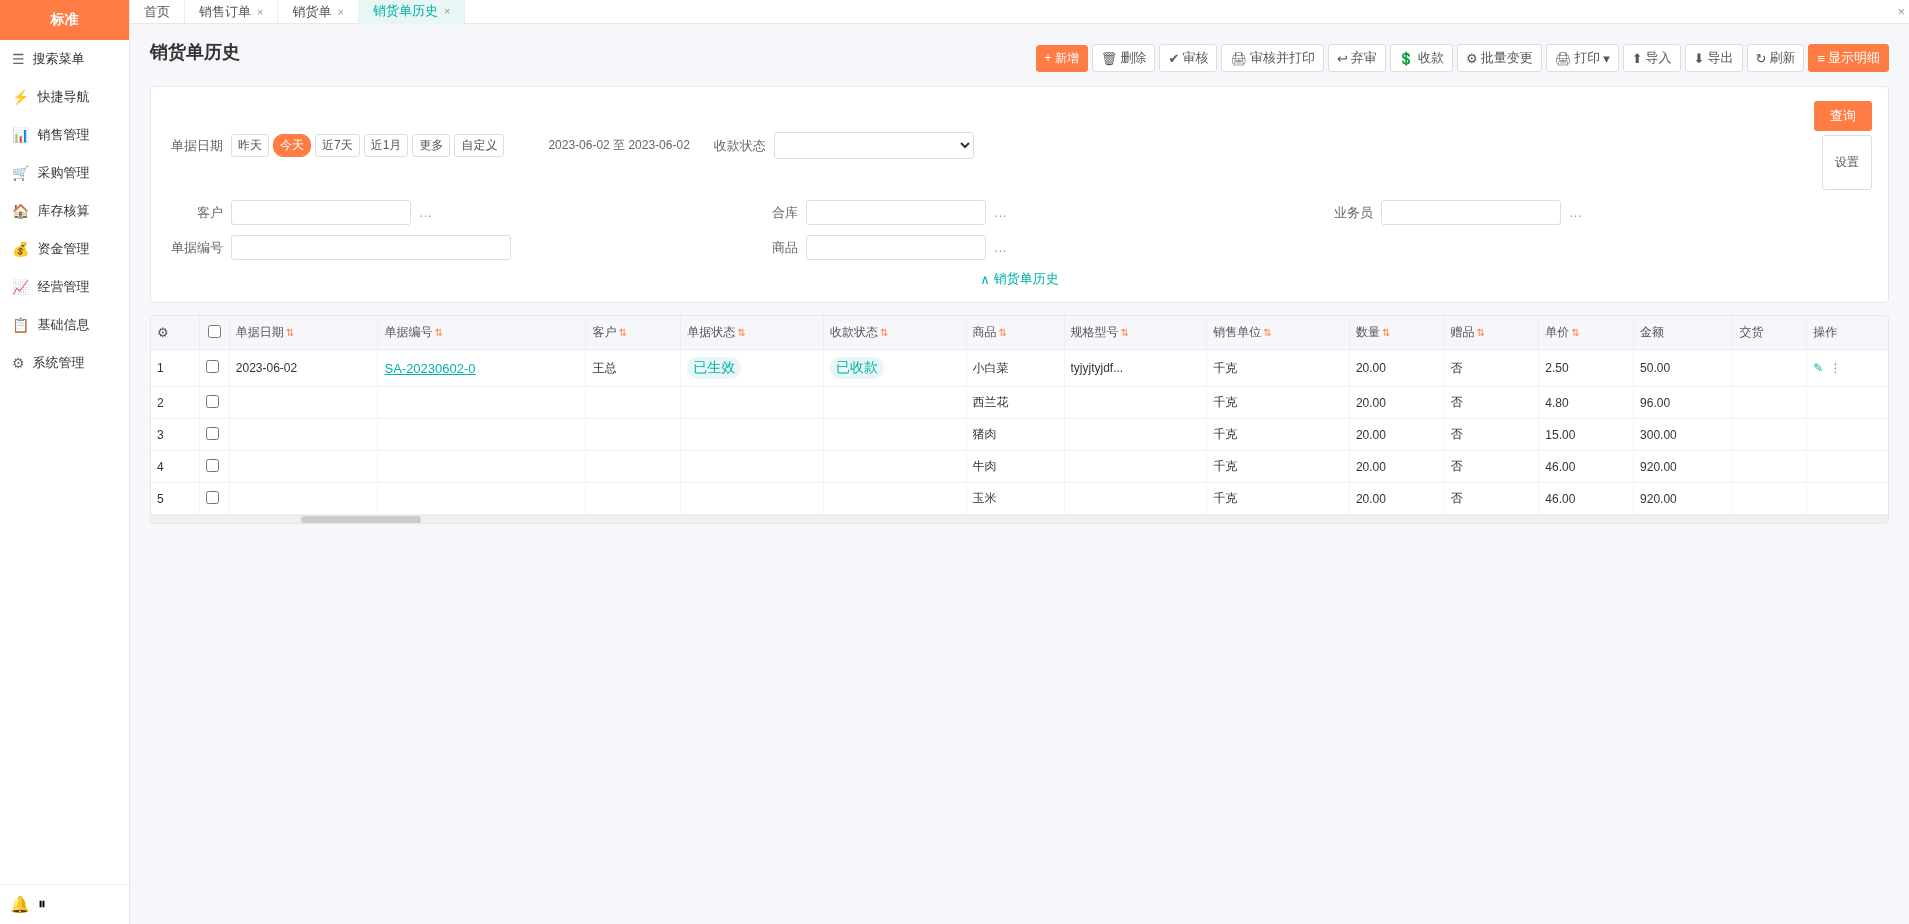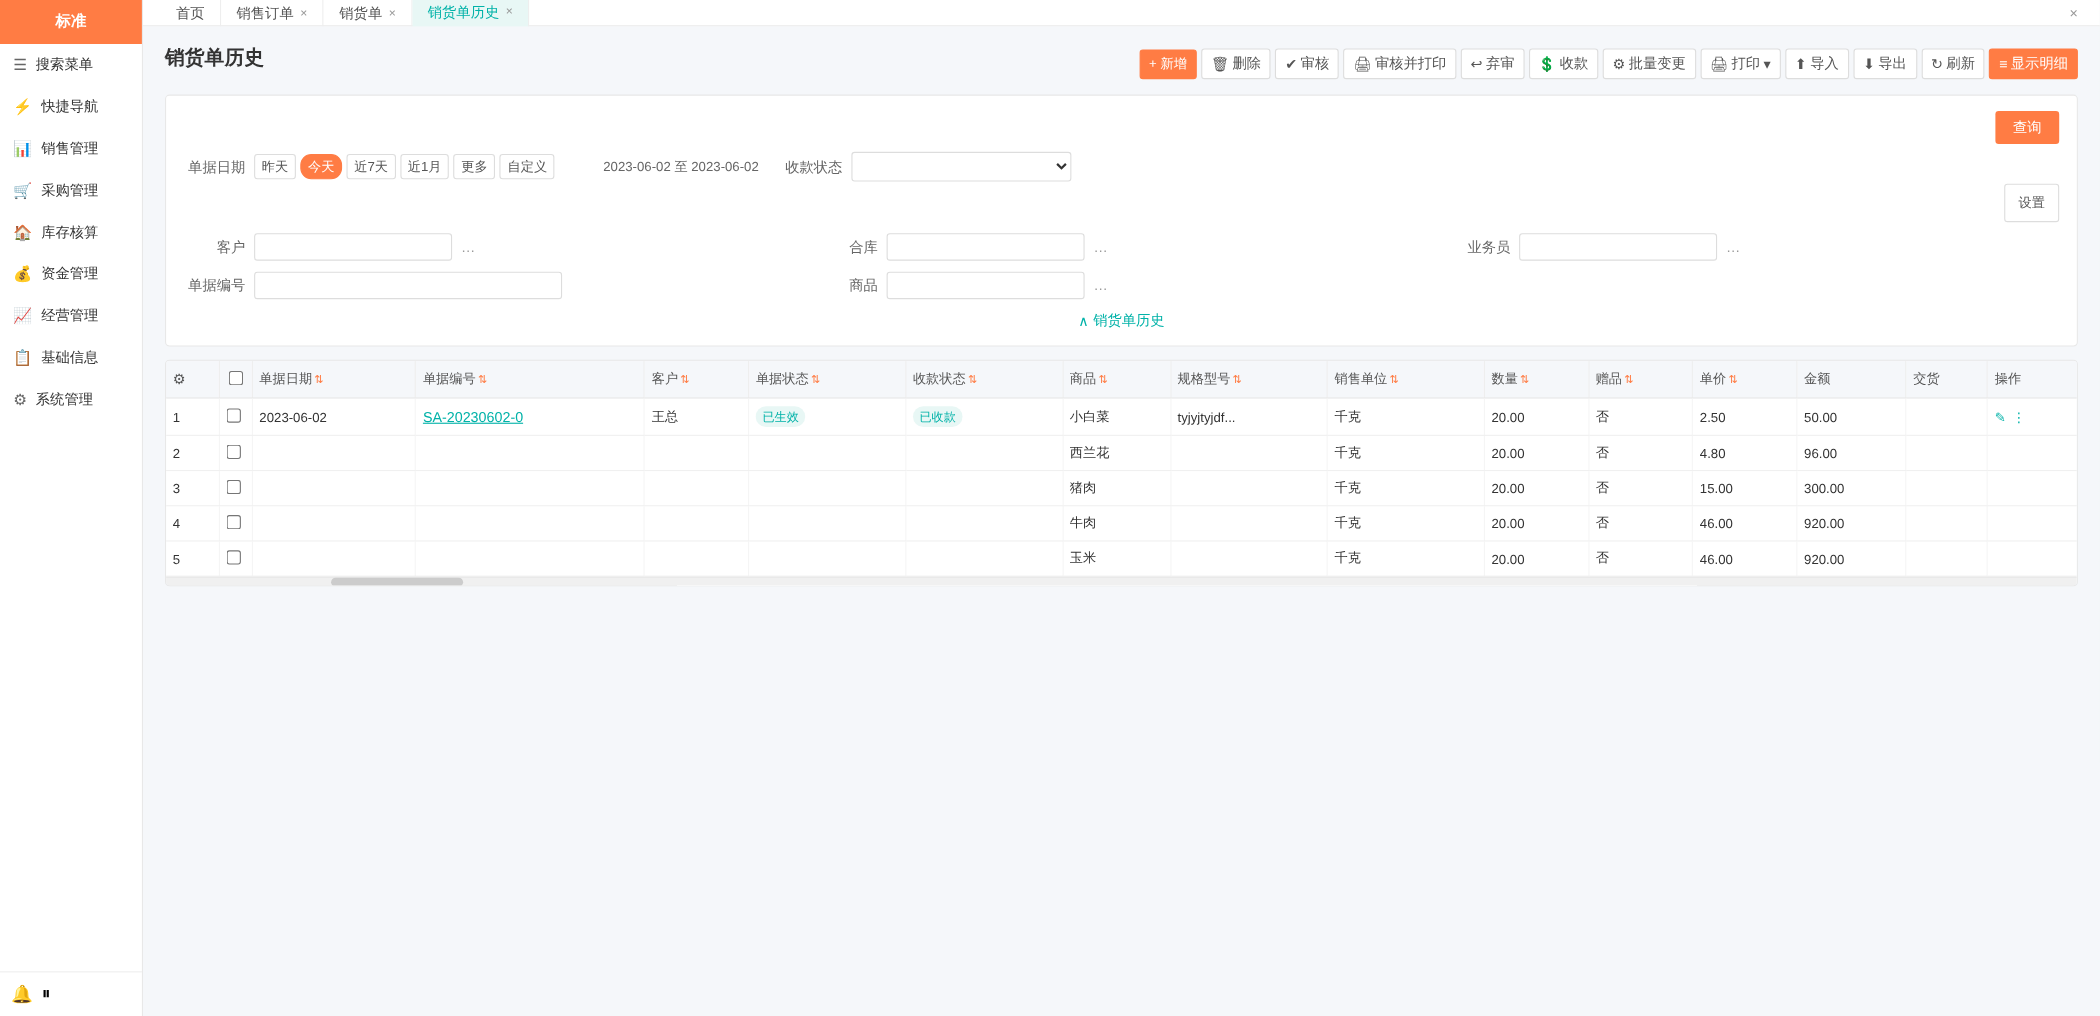--- a/index.html
+++ b/index.html
@@ -49,21 +49,21 @@
       overflow: hidden;
     }
 
     
     .tabs-bar {
       background: #fff;
       border-bottom: 1px solid #e8e8e8;
       display: flex;
       align-items: center;
       height: 24px;
-      padding: 0 16px;
+      padding: 0 0;
     }
     .tab {
       height: 38px;
       padding: 0 14px;
       display: flex;
       align-items: center;
       gap: 6px;
       cursor: pointer;
       color: #555;
       border-right: 1px solid #eee;
@@ -174,25 +174,24 @@
       color: #fff;
       padding: 6px 16px;
       border-radius: 3px;
       cursor: pointer;
       font-size: 13px;
     }
     .set-btn {
       background: #fff;
       border: 1px solid #ddd;
       color: #555;
-      padding: 8px 12px;
-      border-radius: 3px;
-      cursor: pointer;
-      font-size: 12px;
-      margin-top: 32px;
+      padding: 18px 12px;
+      border-radius: 3px;
+      cursor: pointer;
+      font-size: 12px;
     }
     .query-set-group {
       display: flex;
       flex-direction: column;
       gap: 4px;
       align-items: flex-end;
     }
 
     
     .table-container {
@@ -226,21 +225,21 @@
       color: #333;
       font-size: 12px;
     }
     td:last-child { border-right: none; }
     .sort-icon { color: #ff7c44; font-size: 10px; margin-left: 2px; }
     .checkbox-col { width: 30px; text-align: center; }
     .status-badge {
       display: inline-block;
       padding: 2px 6px;
       border-radius: 10px;
-      font-size: 11px;
+      font-size: 14px;
     }
     .status-active { background: #e8f7f5; color: #00b2a8; }
     .status-received { background: #e8f7f5; color: #00b2a8; }
     .action-btn { color: #00b2a8; cursor: pointer; font-size: 12px; }
 
     
     .table-footer {
       background: #fffbf0;
       border-top: 1px solid #e8e8e8;
       padding: 8px 12px;

